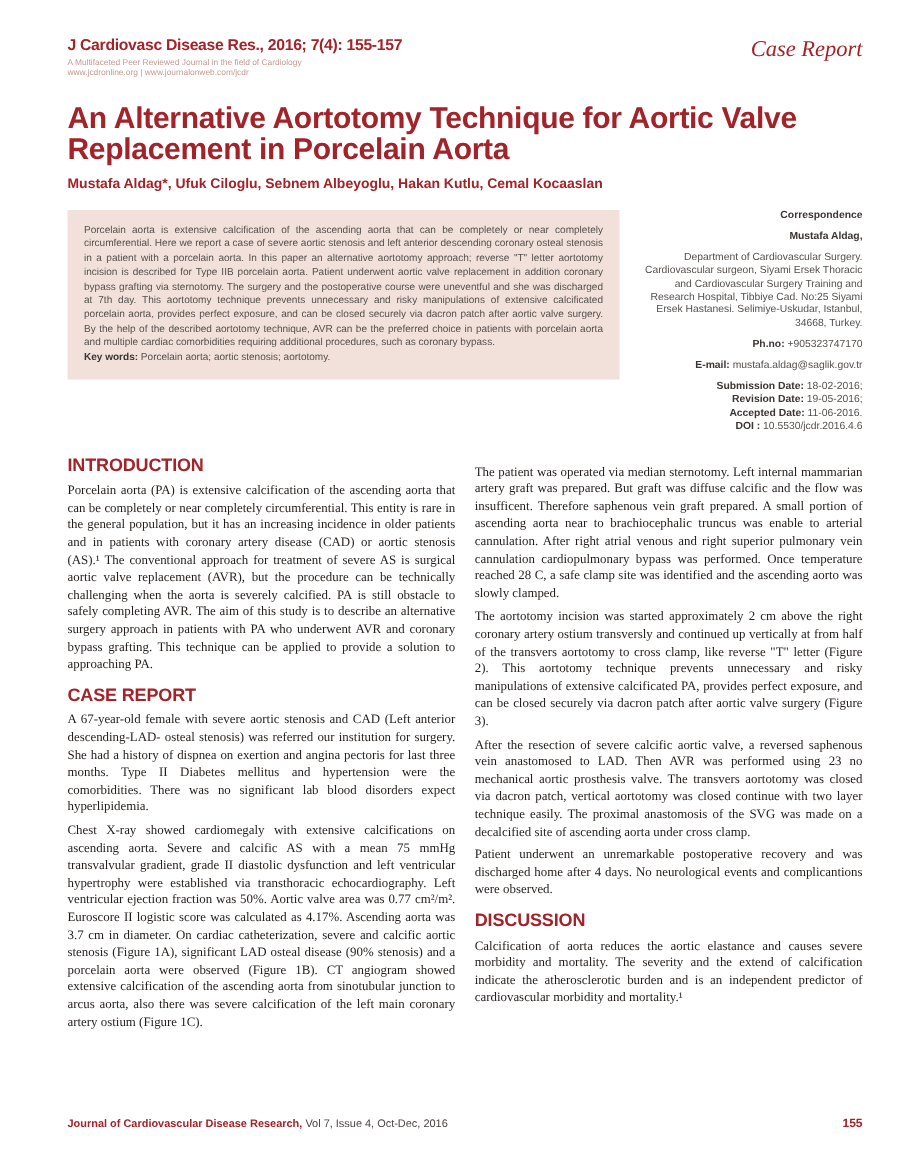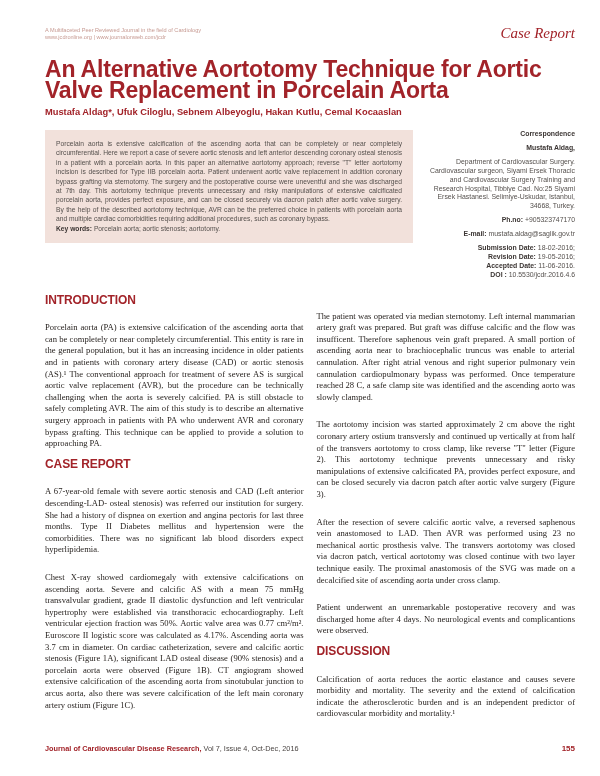--- a/index.html
+++ b/index.html
@@ -15,55 +15,56 @@
   .page{position:relative;width:600px;height:776px;padding:24px 25px 20px 45px;overflow:hidden;background:#fff;}
 
   
   .masthead{display:flex;justify-content:space-between;align-items:flex-start;}
   .citation{font-family:"Liberation Sans",sans-serif;font-weight:bold;font-size:10.5px;color:var(--accent);letter-spacing:-0.2px;}
   .tagline{font-family:"Liberation Sans",sans-serif;font-size:5.6px;color:var(--tagline);margin-top:2.5px;}
   .urls{font-family:"Liberation Sans",sans-serif;font-size:5.6px;color:var(--tagline);margin-top:1.5px;}
   .article-type{font-family:"Liberation Serif",serif;font-style:italic;font-size:15px;color:var(--accent);margin-top:1px;}
 
   
-  .title{font-family:"Liberation Sans",sans-serif;font-weight:bold;font-size:23px;line-height:20.5px;color:var(--accent);margin-top:17px;letter-spacing:-0.2px;}
+  .title{font-family:"Liberation Sans",sans-serif;font-weight:bold;font-size:20px;line-height:20.5px;color:var(--accent);margin-top:17px;letter-spacing:-0.2px;}
   .authors{font-family:"Liberation Sans",sans-serif;font-weight:bold;font-size:9.3px;color:var(--accent);margin-top:7px;}
   .affiliation{font-family:"Liberation Serif",serif;font-style:italic;font-size:7.6px;color:#3E3936;margin-top:9px;}
 
   
   .abstract-row{display:flex;margin-top:13px;align-items:flex-start;}
   .abstract-box{width:368px;background:var(--abstract-bg);padding:9px 11px 10px 11px;}
   .abstract-heading{font-family:"Liberation Sans",sans-serif;font-weight:bold;font-size:8.8px;color:var(--accent);margin-bottom:4px;letter-spacing:0.2px;}
   .abstract-body{font-family:"Liberation Sans",sans-serif;font-size:6.7px;line-height:9.4px;color:var(--side-ink);text-align:justify;}
   .kw b{color:#3B3533;}
   .correspondence{flex:1;margin-left:16px;text-align:right;font-family:"Liberation Sans",sans-serif;font-size:6.9px;line-height:8.9px;color:var(--side-ink);}
   .correspondence .hd{font-weight:bold;color:#3B3533;margin-bottom:5px;}
   .correspondence .blk{margin-bottom:5px;}
   .correspondence b{color:#3B3533;}
 
   
   .columns{display:flex;margin-top:15px;column-gap:13px;}
   .col{width:258.5px;font-size:8.6px;line-height:11.6px;text-align:justify;color:var(--body-ink);}
   .sec-heading{font-family:"Liberation Sans",sans-serif;font-weight:bold;font-size:12px;color:var(--accent);margin:9px 0 5px 0;letter-spacing:-0.1px;}
   .sec-heading.first{margin-top:0;}
-  .col p{margin:16px 0 2px 0;}
+  .col p{margin:4px 0 2px 0;}
 
   
   .footer{position:absolute;left:45px;right:25px;bottom:23px;display:flex;justify-content:space-between;align-items:flex-end;font-family:"Liberation Sans",sans-serif;font-size:7.3px;}
   .footer .jname{font-weight:bold;color:var(--accent);}
   .footer .jinfo{color:#4A4543;}
   .footer .pagenum{font-weight:bold;color:var(--accent);font-size:8px;}
 </style>
 </head>
 <body>
 
 <div class="page">
 
   <header class="masthead">
     <div>
+      <div class="citation">J Cardiovasc Disease Res., 2016; 7(4): 155-157</div>
       <div class="tagline">A Multifaceted Peer Reviewed Journal in the field of Cardiology</div>
       <div class="urls">www.jcdronline.org | www.journalonweb.com/jcdr</div>
     </div>
     <div class="article-type">Case Report</div>
   </header>
 
   <h1 class="title">An Alternative Aortotomy Technique for Aortic Valve Replacement in Porcelain Aorta</h1>
   <div class="authors">Mustafa Aldag*, Ufuk Ciloglu, Sebnem Albeyoglu, Hakan Kutlu, Cemal Kocaaslan</div>
 
   <div class="abstract-row">

